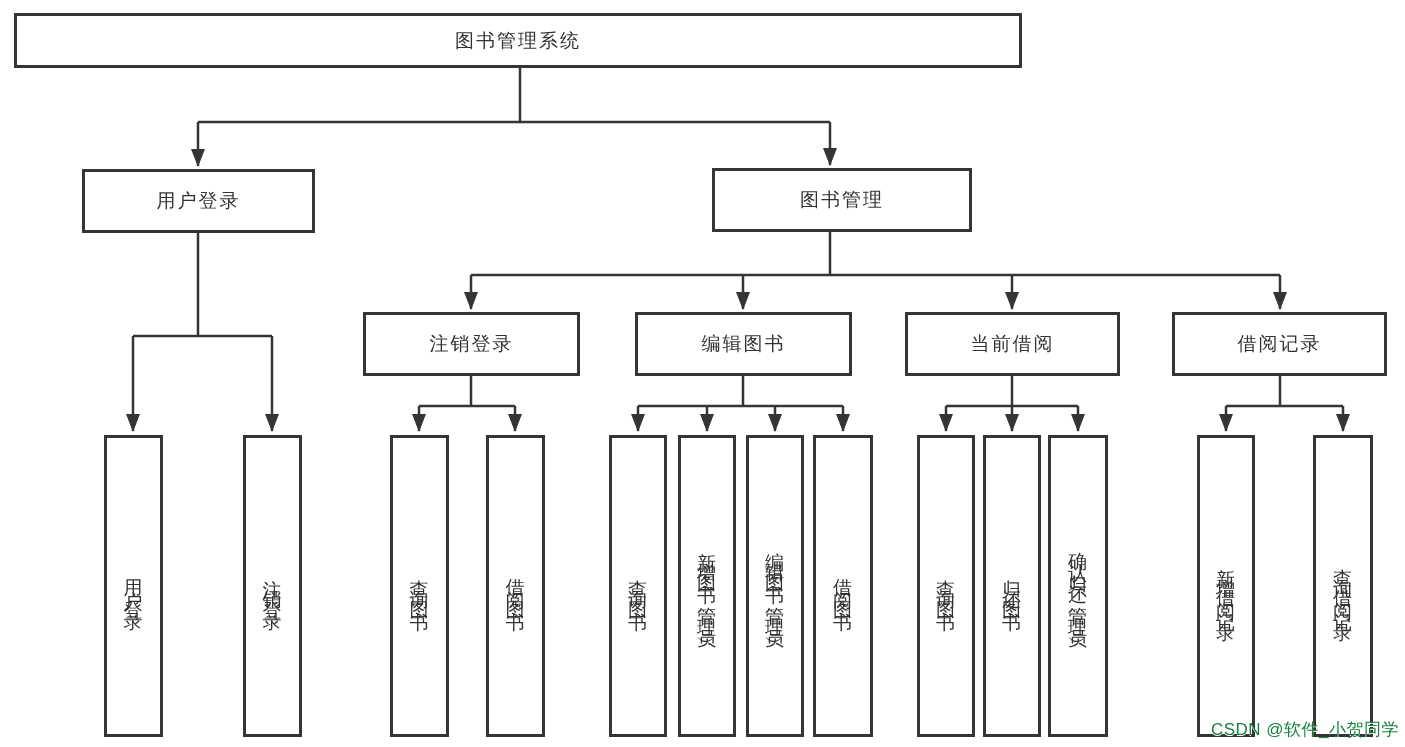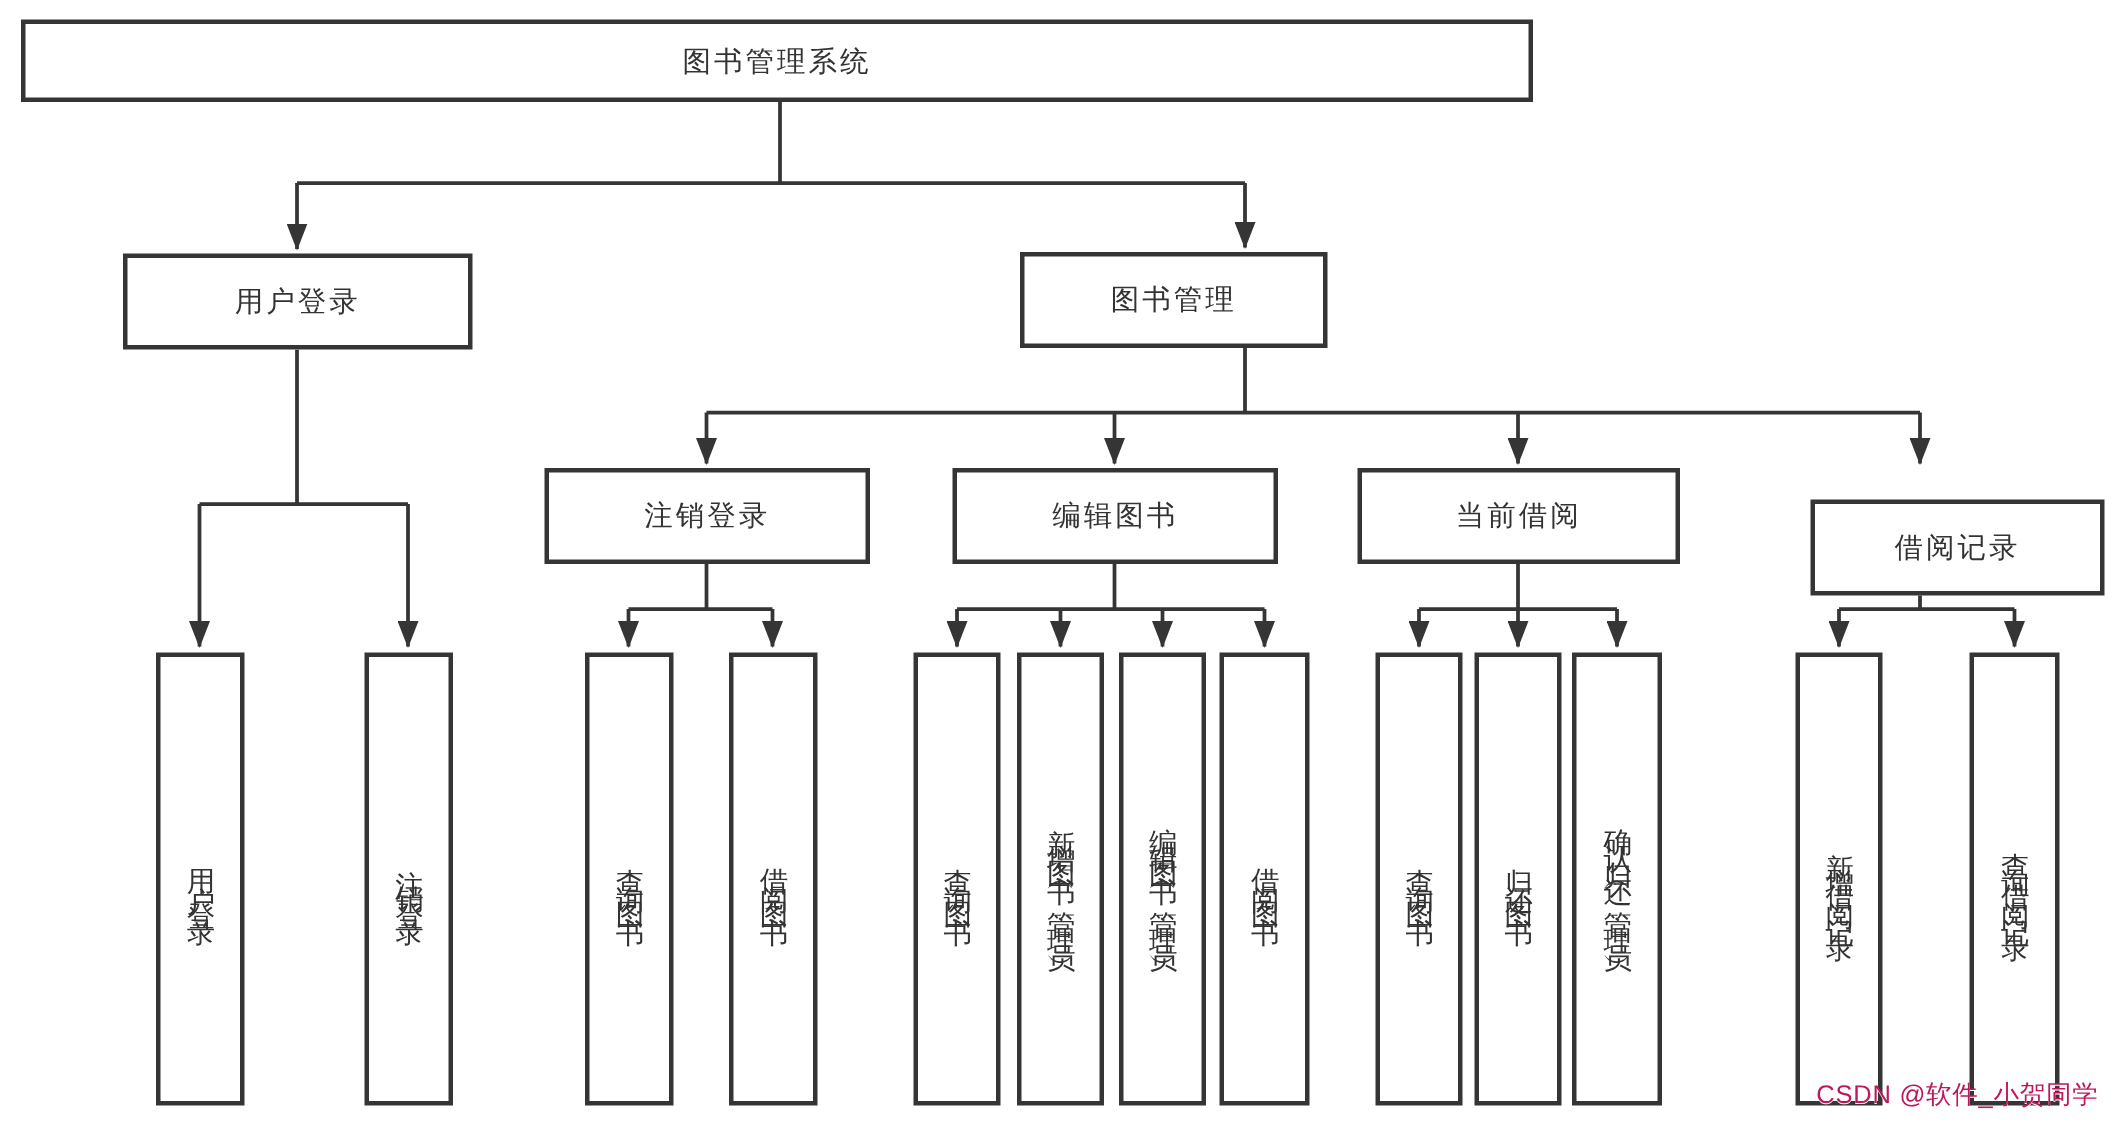--- a/index.html
+++ b/index.html
@@ -46,34 +46,34 @@
     text-orientation: mixed;
     font-size: 19px;
     letter-spacing: 11px;
     line-height: 1;
   }
   .watermark {
     position: absolute;
     right: 6px;
     bottom: 6px;
     font-size: 17px;
-    color: #be185d;
+    color: #15803d;
     letter-spacing: 0.5px;
     white-space: nowrap;
     text-shadow: 0 1px 0 #ffffff;
   }
 
   
   .n-root          { left: 14px;   top: 13px;  width: 1008px; height: 55px; }
   .n-user-login    { left: 82px;   top: 169px; width: 233px;  height: 64px; }
-  .n-book-mgmt     { left: 680px;  top: 168px; width: 205px;  height: 64px; justify-content: center; }
+  .n-book-mgmt     { left: 712px;  top: 168px; width: 260px;  height: 64px; justify-content: center; }
   .n-new-book      { left: 363px;  top: 312px; width: 217px;  height: 64px; }
   .n-book-borrow   { left: 635px;  top: 312px; width: 217px;  height: 64px; }
   .n-cur-borrow    { left: 905px;  top: 312px; width: 215px;  height: 64px; }
-  .n-borrow-rec    { left: 1207px; top: 312px; width: 196px;  height: 64px; margin-top: 21px; }
+  .n-borrow-rec    { left: 1172px; top: 312px; width: 215px;  height: 64px; }
   .leaf            { top: 435px; height: 302px; width: 59px; }
   .l-1  { left: 104px; }
   .l-2  { left: 243px; }
   .l-3  { left: 390px; }
   .l-4  { left: 486px; }
   .l-5  { left: 609px; width: 58px; }
   .l-6  { left: 678px; width: 58px; }
   .l-7  { left: 746px; width: 58px; }
   .l-8  { left: 813px; width: 60px; }
   .l-9  { left: 917px; width: 58px; }

